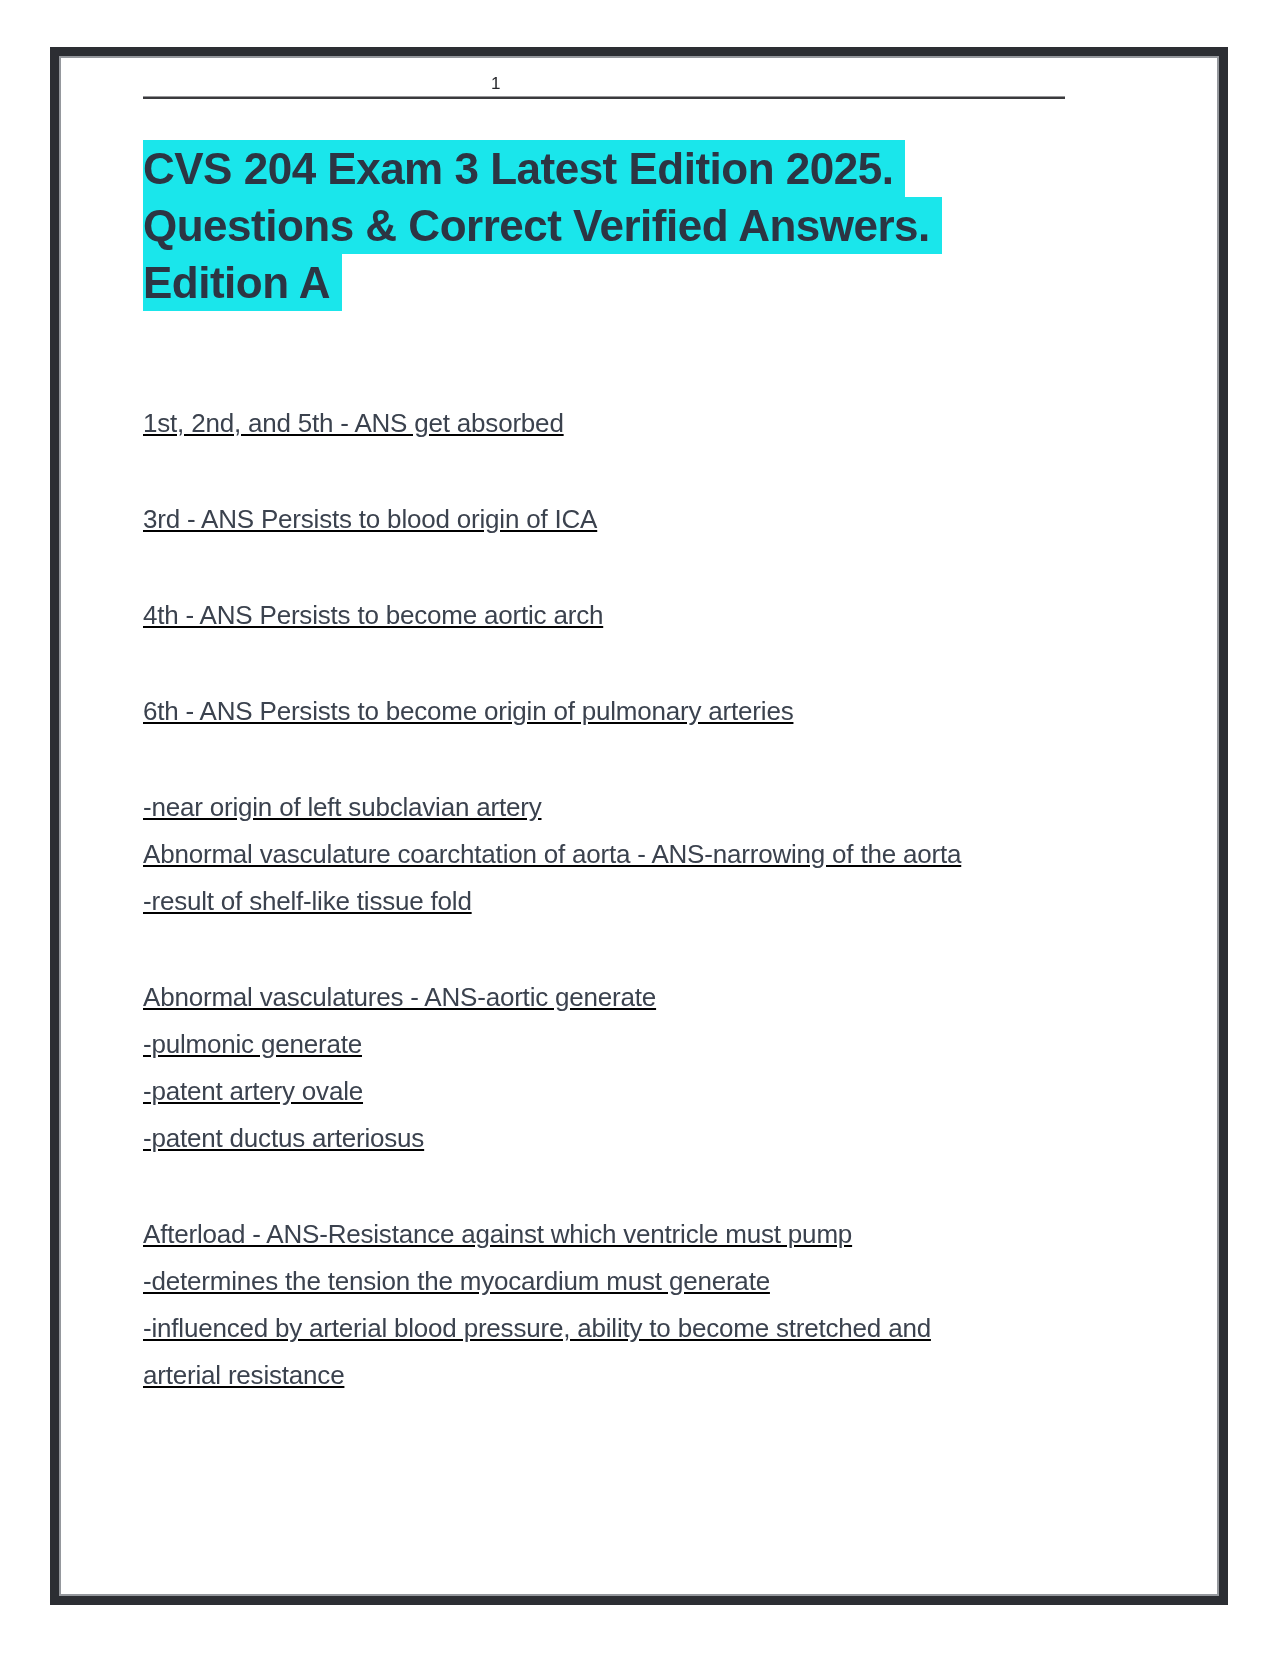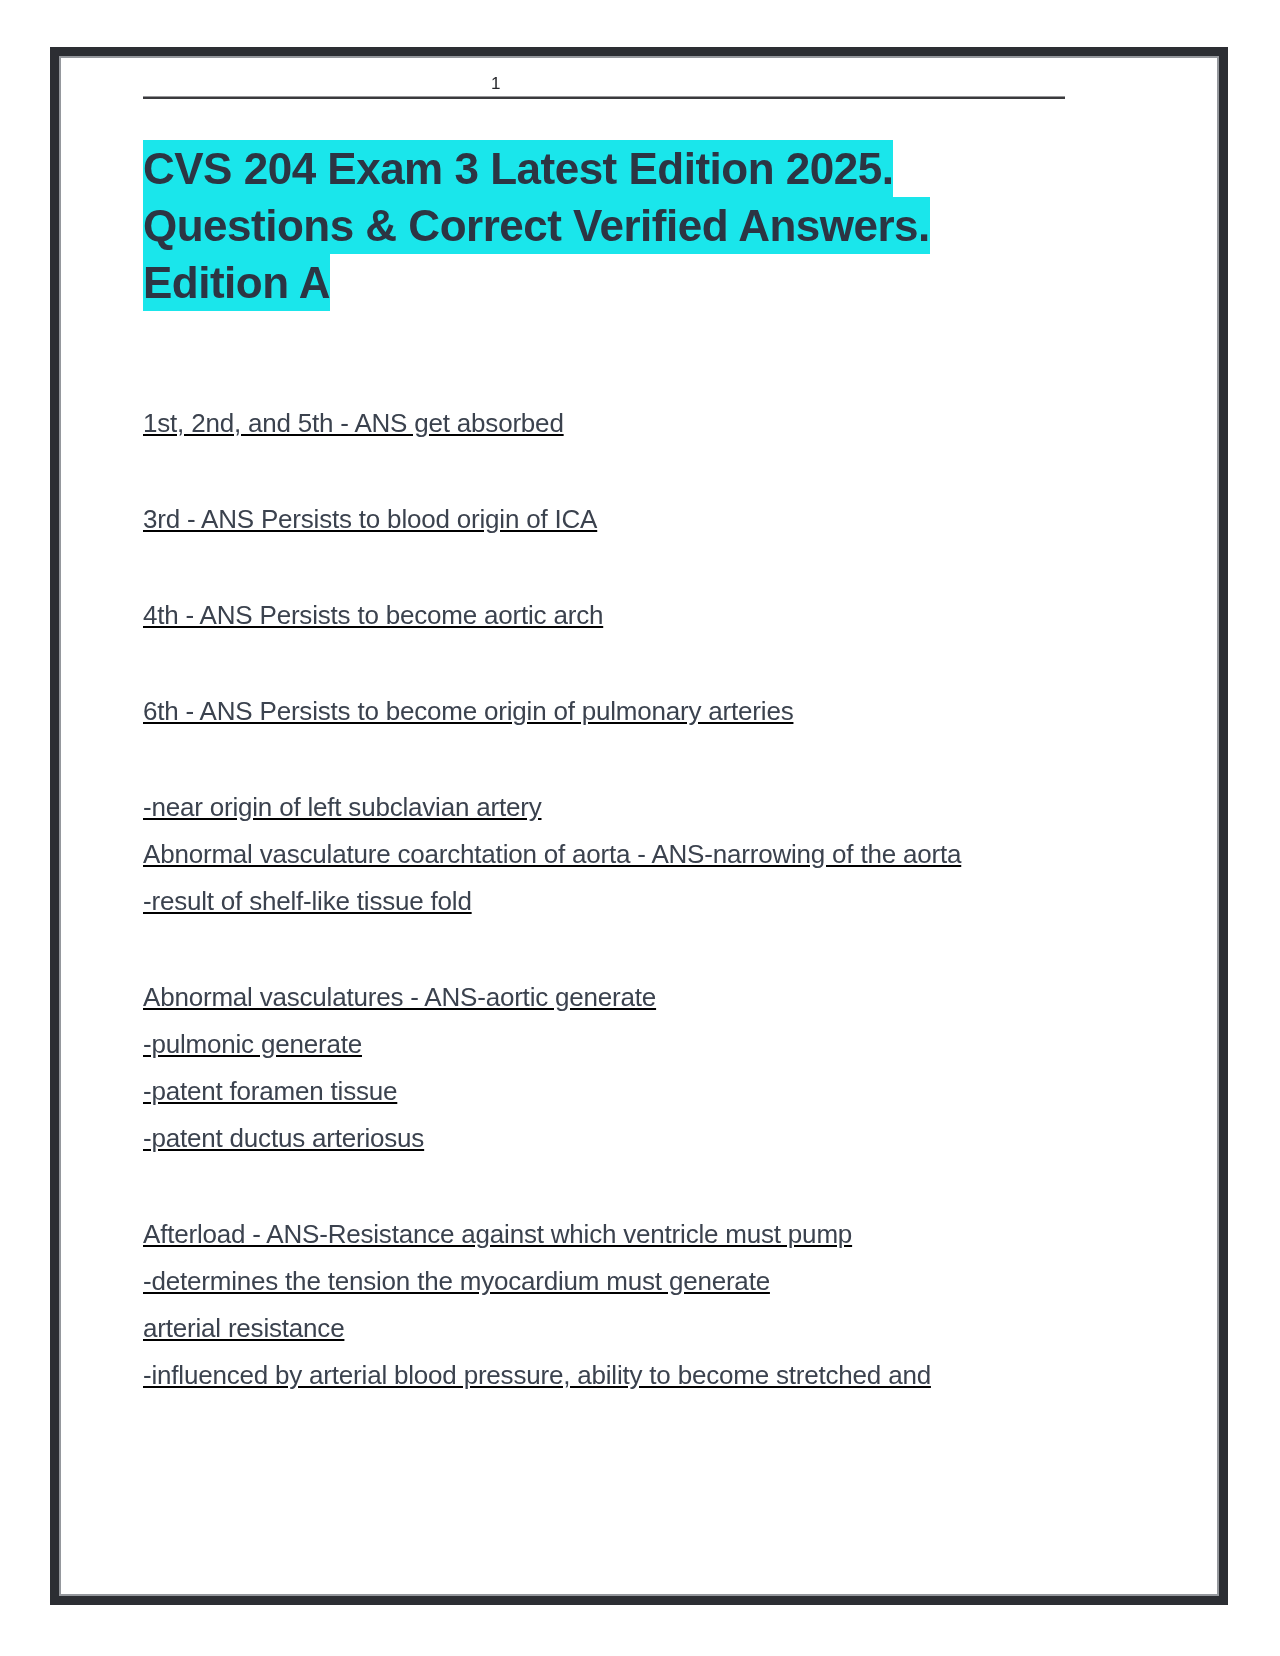--- a/index.html
+++ b/index.html
@@ -58,20 +58,21 @@
   }
   .title-line {
     display: table;
     background: var(--highlight);
     color: var(--title-color);
     font-size: 44px;
     font-weight: bold;
     letter-spacing: -0.5px;
     line-height: 57px;
     white-space: nowrap;
+    padding-right: 12px;
   }
   .body-block {
     position: absolute;
     left: 84px;
     top: 344px;
     width: 940px;
     text-decoration: underline;
   }
   .para { margin-bottom: 49px; }
   .para:last-child { margin-bottom: 0; }
@@ -120,26 +121,26 @@
 
       <div class="para">
         <div class="line">-near origin of left subclavian artery</div>
         <div class="line">Abnormal vasculature coarchtation of aorta - ANS-narrowing of the aorta</div>
         <div class="line">-result of shelf-like tissue fold</div>
       </div>
 
       <div class="para">
         <div class="line">Abnormal vasculatures - ANS-aortic generate</div>
         <div class="line">-pulmonic generate</div>
-        <div class="line">-patent foramen tissue</div>
+        <div class="line">-patent artery ovale</div>
         <div class="line">-patent ductus arteriosus</div>
       </div>
 
       <div class="para">
         <div class="line">Afterload - ANS-Resistance against which ventricle must pump</div>
         <div class="line">-determines the tension the myocardium must generate</div>
+        <div class="line">-influenced by arterial blood pressure, ability to become stretched and</div>
         <div class="line">arterial resistance</div>
-        <div class="line">-influenced by arterial blood pressure, ability to become stretched and</div>
       </div>
 
     </div>
   </div>
 </div>
 
 </body></html>

